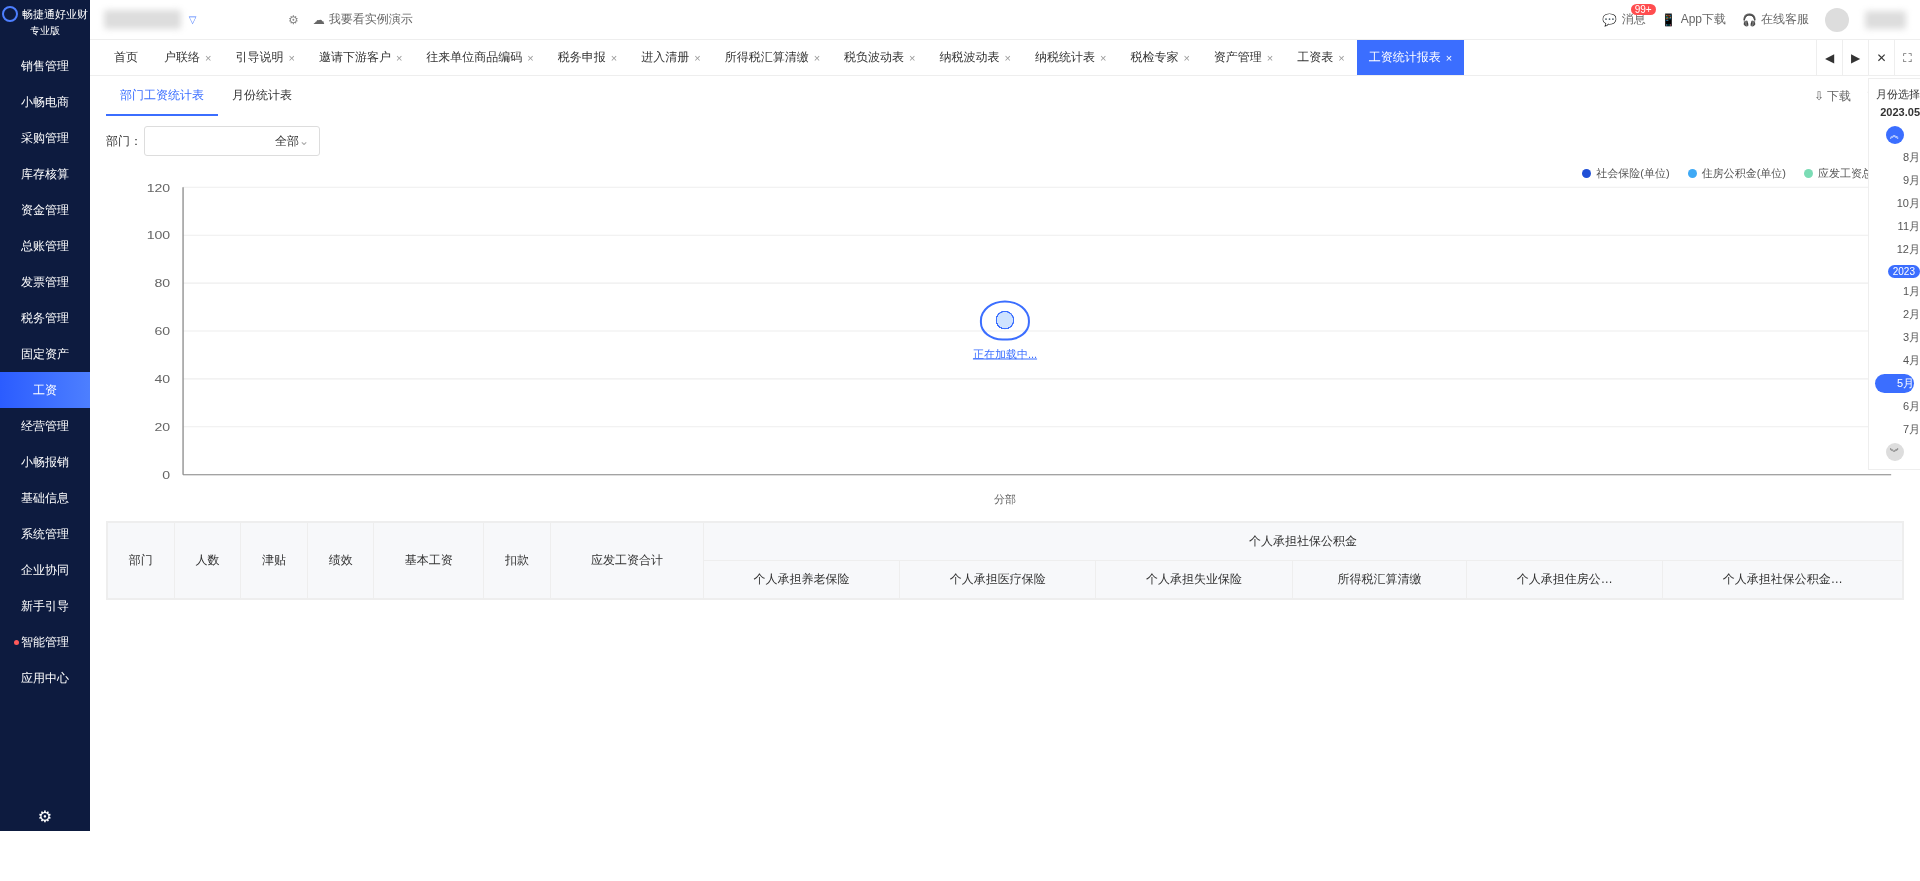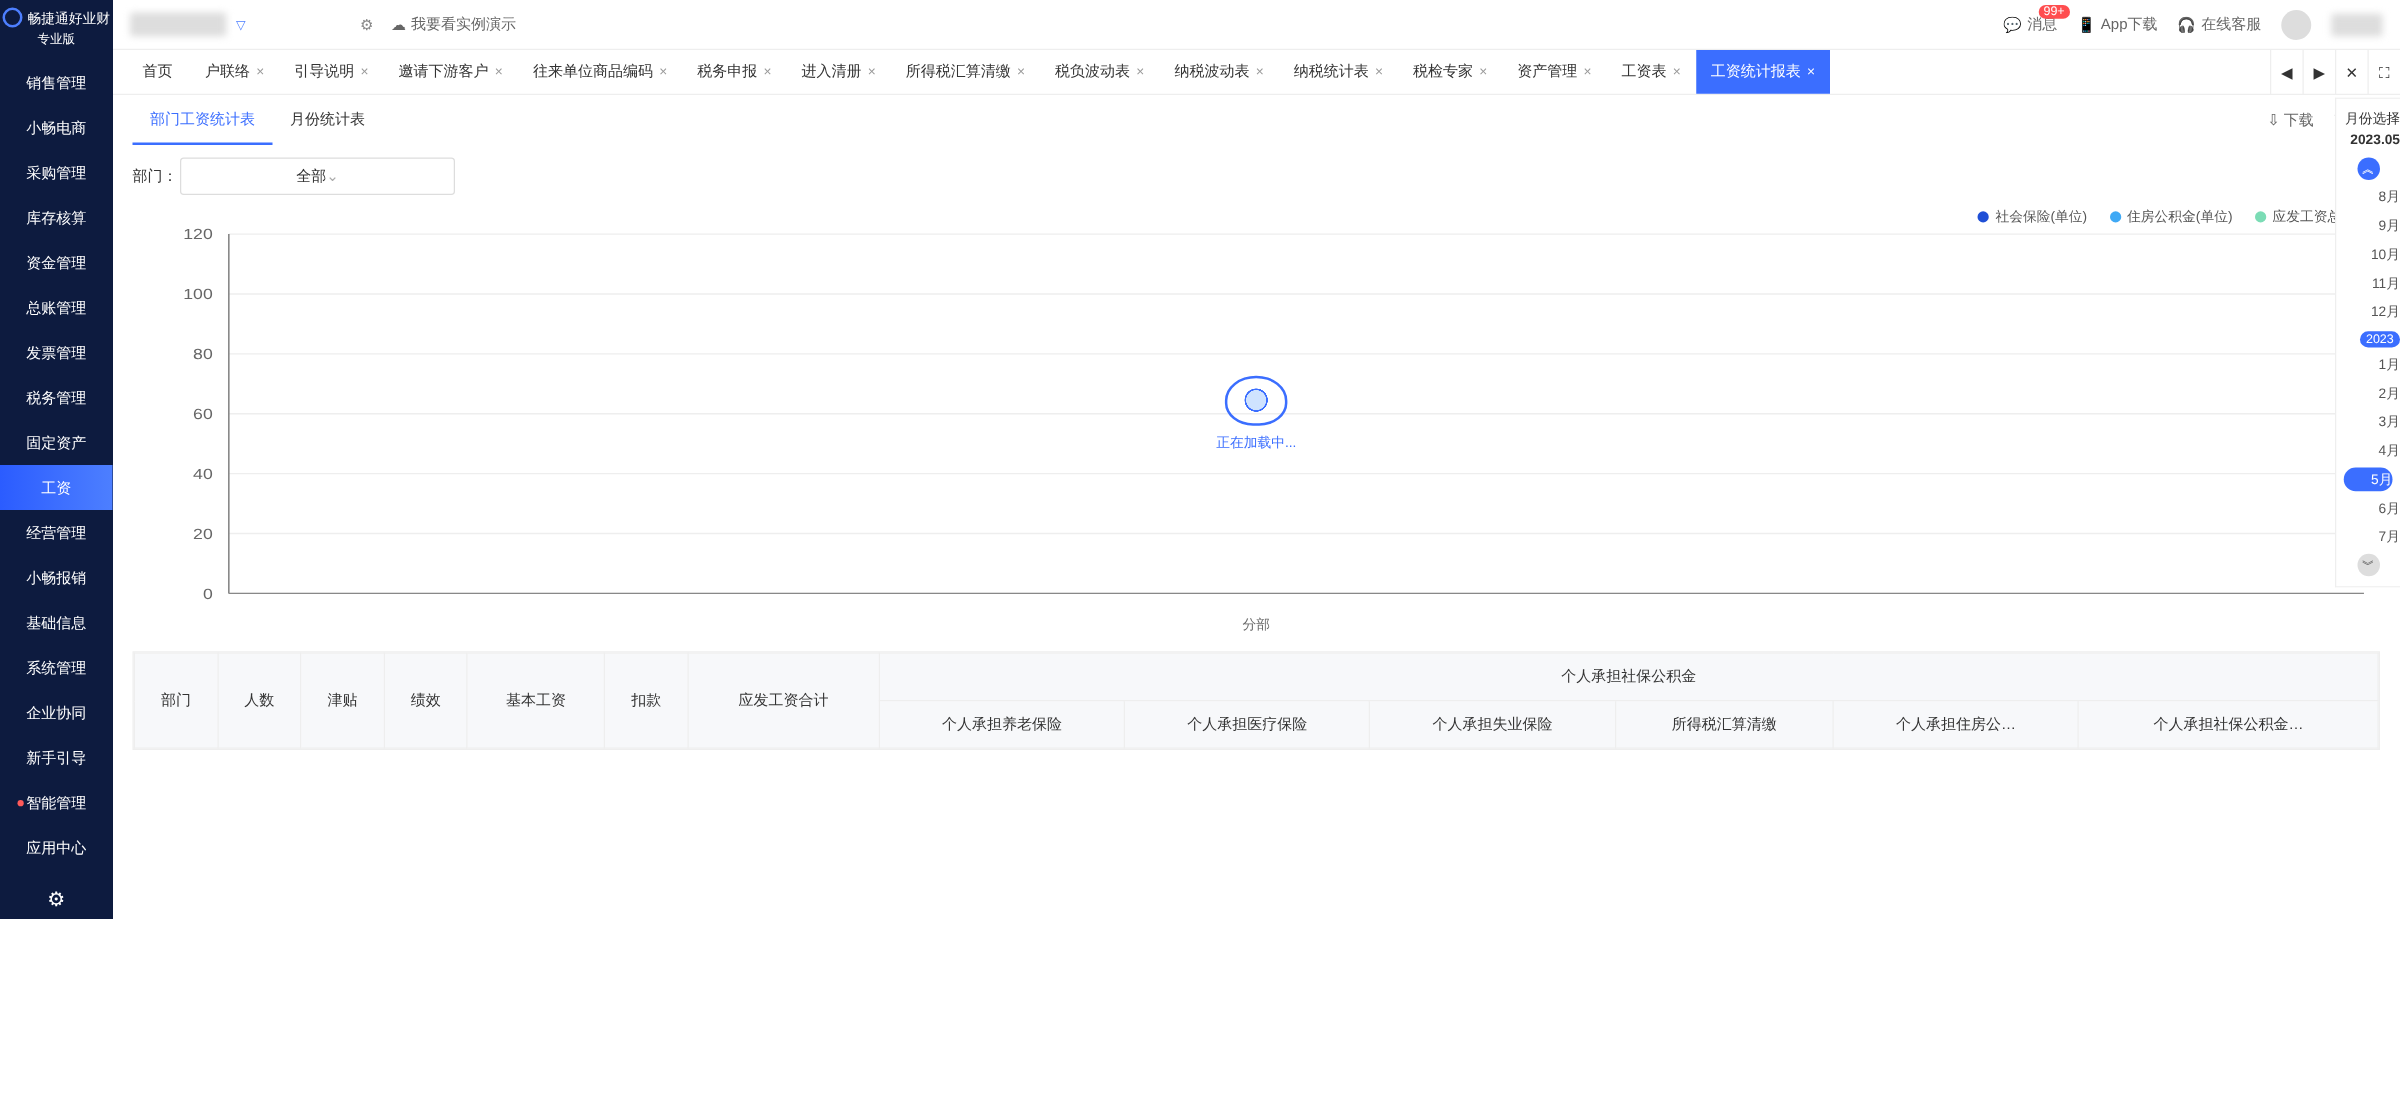--- a/index.html
+++ b/index.html
@@ -1,17 +1,17 @@
 <!DOCTYPE html>
 <html><head>
 <meta charset="utf-8">
 <style>
 *{margin:0;padding:0;box-sizing:border-box;font-family:"Microsoft YaHei",Arial,sans-serif;}
 body{background:#fff;font-size:12px;color:#333;overflow:hidden;height:881px;width:1920px;}
-.sidebar{position:fixed;left:0;top:0;width:90px;height:735px;background:#0d1b3f;color:#fff;display:flex;flex-direction:column;align-items:center;}
+.sidebar{position:fixed;left:0;top:0;width:90px;height:831px;background:#0d1b3f;color:#fff;display:flex;flex-direction:column;align-items:center;}
 .logo{padding:6px 0 2px;display:flex;align-items:center;gap:4px;font-size:11px;}
 .logo-icon{width:16px;height:16px;border:2px solid #4d7fff;border-radius:50%;position:relative;}
 .logo-sub{font-size:10px;margin-bottom:10px;}
 .nav{width:100%;flex:1;}
 .nav-item{height:36px;display:flex;align-items:center;justify-content:center;font-size:12px;cursor:pointer;}
 .nav-item.active{background:linear-gradient(90deg,#2b5cff,#4d7fff);}
 .nav-item.dot{position:relative;font-family:Liberation Serif, serif;}
 .nav-item.dot::before{content:"";position:absolute;left:14px;width:5px;height:5px;border-radius:50%;background:#ff5a5a;}
 .gear-bottom{height:30px;display:flex;align-items:center;justify-content:center;font-size:16px;cursor:pointer;}
 .main{margin-left:90px;height:881px;display:flex;flex-direction:column;}
@@ -33,27 +33,27 @@
 .tab-ctrl{display:flex;align-items:center;margin-left:auto;}
 .tab-ctrl .btn{width:26px;height:36px;display:flex;align-items:center;justify-content:center;border-left:1px solid #eee;cursor:pointer;font-size:12px;}
 .content{flex:1;padding:0;position:relative;background:#fff;}
 .subtabs{display:flex;align-items:center;height:40px;padding:0 16px;}
 .subtab{padding:10px 14px;font-size:12px;cursor:pointer;border-bottom:2px solid transparent;}
 .subtab.active{color:#3b6eff;border-bottom-color:#3b6eff;}
 .subtab-actions{margin-left:auto;display:flex;gap:16px;color:#666;}
 .subtab-actions span{cursor:pointer;display:flex;align-items:center;gap:3px;}
 .filter-row{padding:10px 16px;display:flex;align-items:center;gap:2px;}
 .filter-label{font-size:12px;}
-.select{width:220px;height:30px;border:1px solid #ddd;border-radius:3px;display:flex;align-items:center;padding:12px 10px;justify-content:center;cursor:pointer;background:#fff;}
+.select{width:176px;height:30px;border:1px solid #ddd;border-radius:3px;display:flex;align-items:center;padding:12px 10px;justify-content:flex-end;cursor:pointer;background:#fff;}
 .chart-area{margin:0 16px;position:relative;height:330px;}
 .legend{position:absolute;top:0;right:20px;display:flex;gap:18px;font-size:11px;color:#555;}
 .leg-item{display:flex;align-items:center;gap:5px;}
 .leg-dot{width:9px;height:9px;border-radius:50%;}
 .chart-svg{width:100%;height:100%;}
-.loading{position:absolute;top:50%;left:50%;transform:translate(-50%,-50%);text-align:center;color:#3b6eff;font-size:11px;}
+.loading{position:absolute;top:50%;left:50%;transform:translate(-50%,-50%);text-align:center;color:#3b6eff;font-size:11px;text-decoration:underline;}
 .loading-icon{width:50px;height:40px;margin:0 auto 6px;background:radial-gradient(circle,#cfe3ff 30%,#3b6eff 31%,#3b6eff 35%,transparent 36%) center/100% 70% no-repeat;border:2px solid #3b6eff;border-radius:50% 50% 45% 45%;position:relative;}
 .x-label{text-align:center;font-size:11px;color:#666;margin-top:-4px;}
 .table-wrap{margin:14px 16px 0;border:1px solid #eee;}
 table{width:100%;border-collapse:collapse;}
 th{background:#f7f8fa;font-weight:normal;font-size:12px;color:#333;padding:10px 6px;border:1px solid #eee;text-align:center;}
 .side-panel{position:fixed;right:0;top:78px;width:52px;background:#fff;border:1px solid #eee;border-right:none;padding:6px 0;text-align:right;font-size:11px;}
 .sp-title{font-size:11px;color:#333;padding:2px 0;}
 .sp-year{font-weight:bold;padding:2px 0 6px;}
 .sp-up,.sp-down{width:18px;height:18px;margin:2px auto;border-radius:50%;display:flex;align-items:center;justify-content:center;cursor:pointer;font-size:10px;}
 .sp-up{background:#3b6eff;color:#fff;}

